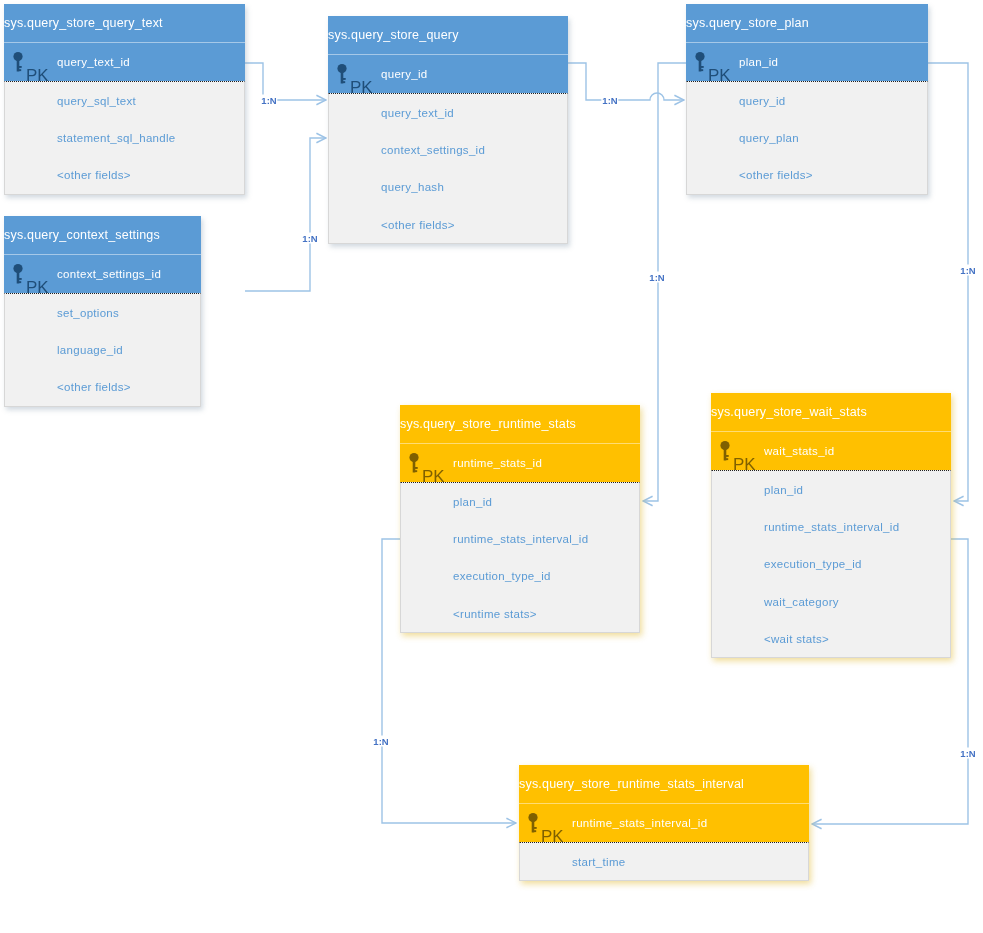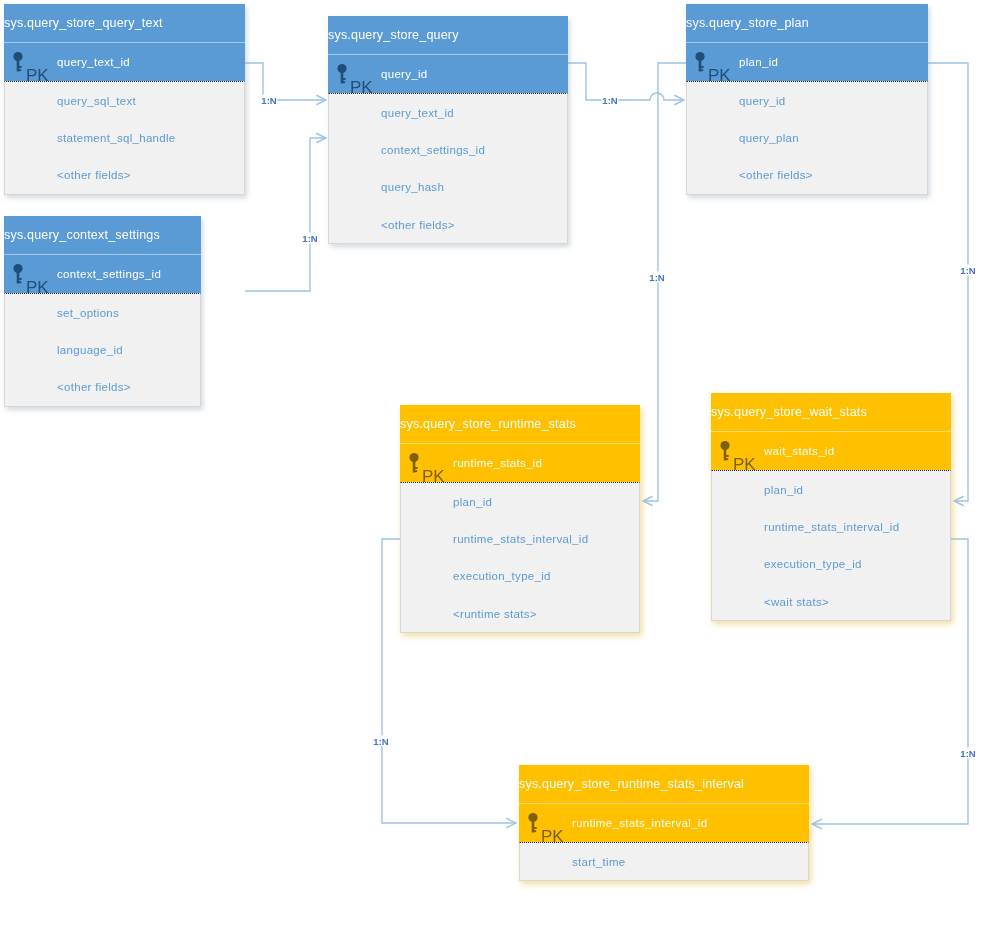--- a/index.html
+++ b/index.html
@@ -207,20 +207,21 @@
             <rect x="7" y="17.2" width="2.2" height="1.9"></rect>
           </svg>
         </span>
       <span class="pk-label">PK</span>
       <span class="pk-field">wait_stats_id</span>
     </div>
     <div class="ent-body">
       <div class="field">plan_id</div>
       <div class="field">runtime_stats_interval_id</div>
       <div class="field">execution_type_id</div>
+      <div class="field">wait_category</div>
       <div class="field">&lt;wait stats&gt;</div>
     </div>
   </div>
 
   <div class="entity orange" style="left:519px;top:765px;width:290px">
     <div class="ent-header">sys.query_store_runtime_stats_interval</div>
     <div class="ent-pk">
       <span class="key-icon">
           <svg width="12" height="20" viewBox="0 0 12 20">
             <circle cx="6" cy="4.6" r="4.6"></circle>

